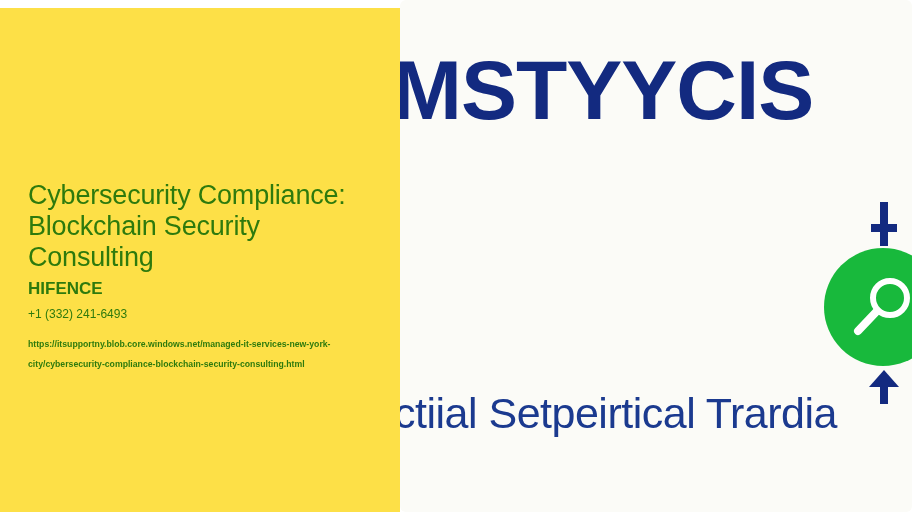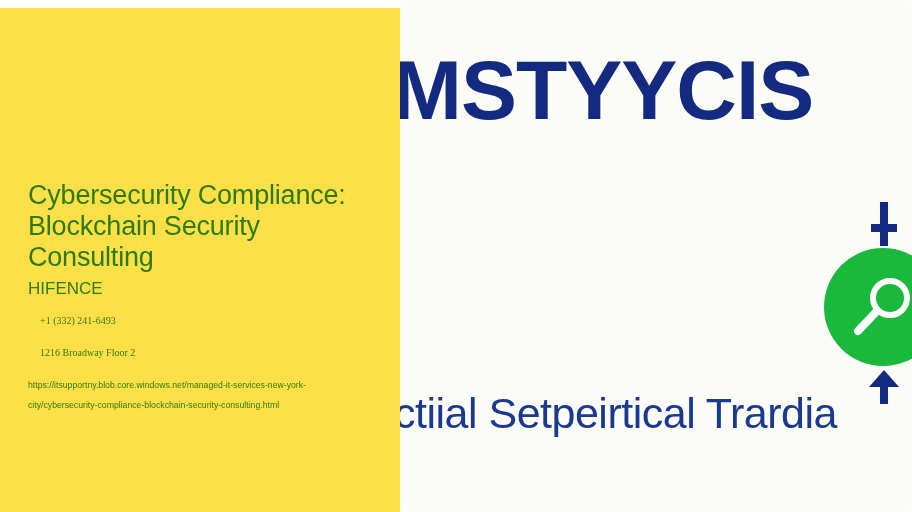--- a/index.html
+++ b/index.html
@@ -41,37 +41,37 @@
     font-weight: 400;
     color: #2E7A0D;
     letter-spacing: -0.2px;
     margin: 0 0 5px 0;
     max-width: 352px;
   }
   .brand-name {
     font-family: "Liberation Sans", sans-serif;
     font-size: 17px;
     line-height: 21px;
-    font-weight: 400;
+    font-weight: 700;
     color: #2E7A0D;
     margin: 0 0 5px 0;
   }
   .contact-line {
-    font-family: Liberation Serif, serif;
-    font-size: 10px;
+    font-family: Liberation Sans, sans-serif;
+    font-size: 12px;
     line-height: 20px;
     font-weight: 400;
     color: #2E7A0D;
-    margin: 12px;
+    margin: 0;
   }
   .source-url {
     font-family: "Liberation Sans", sans-serif;
     font-size: 8.7px;
     line-height: 20px;
-    font-weight: 400;
+    font-weight: 700;
     color: #2E7A0D;
     margin: 10px 0 0 0;
     width: 335px;
     word-break: break-word;
     text-decoration: none;
     display: block;
   }
 
   
   .right-panel {
@@ -159,21 +159,20 @@
 
   <div class="left-panel">
     <div class="left-inner">
 
       <h1 class="doc-title">Cybersecurity Compliance: Blockchain Security Consulting</h1>
 
       <div class="brand-name">HIFENCE</div>
 
       <div class="contact-line">+1 (332) 241-6493</div>
 
-      <div class="contact-line">1216 Broadway Floor 2</div>
 
 
 
       <a class="source-url" href="#">https://itsupportny.blob.core.windows.net/managed-it-services-new-york-city/cybersecurity-compliance-blockchain-security-consulting.html</a>
     </div>
   </div>
 
   <div class="right-panel">
 
     <div class="banner-heading">MSTYYCIS</div>

